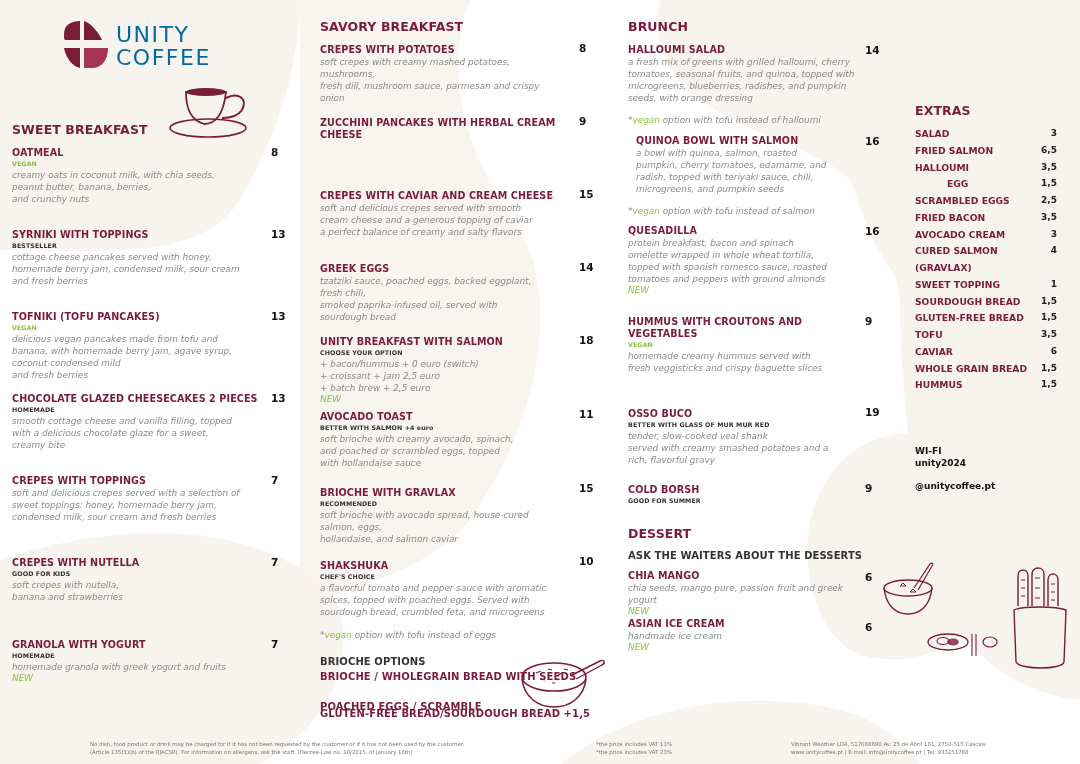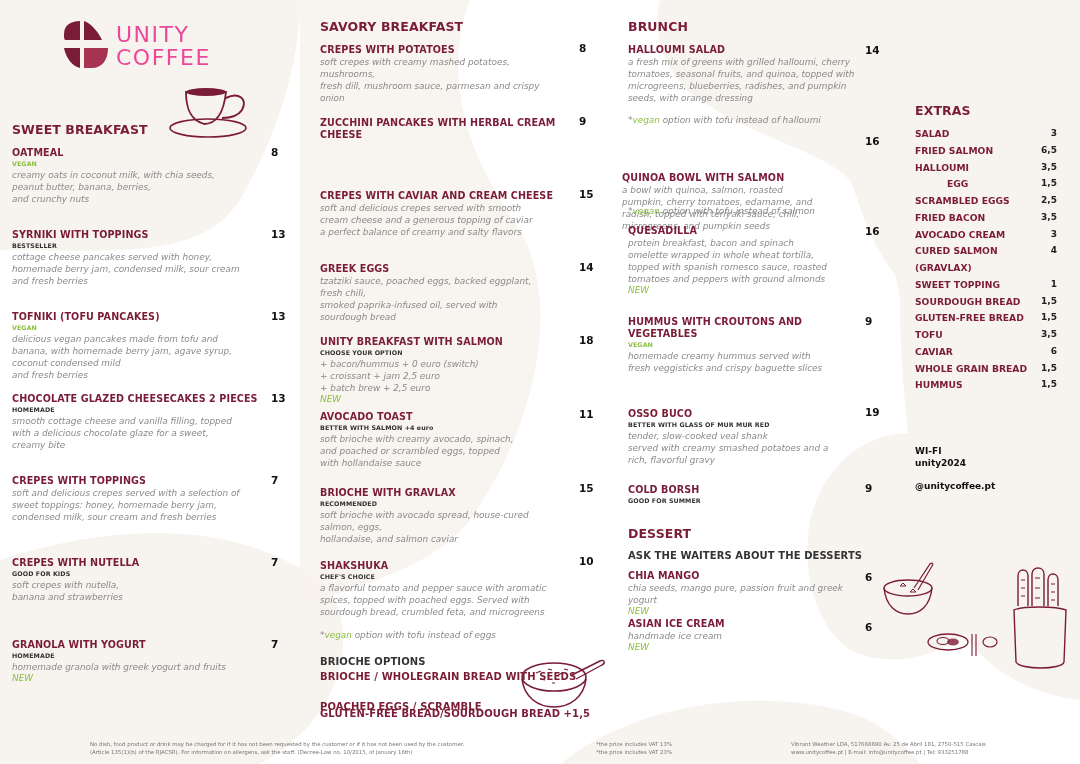--- a/index.html
+++ b/index.html
@@ -17,21 +17,21 @@
   .price { position: absolute; font-size: 10.5px; font-weight: bold; color: #111; }
   .note { position: absolute; font-size: 8.9px; font-style: italic; color: #8a8a8a; white-space: nowrap; }
   .note .g { color: #8cbf3f; }
   .opt { position: absolute; font-size: 10px; font-weight: bold; white-space: nowrap; letter-spacing: 0.1px; }
   .opt.head { color: #333; }
   .opt.v { color: #7a1c37; }
   .extra-row { position: absolute; left: 915px; width: 145px; font-size: 9.2px; font-weight: bold; color: #7a1c37; }
   .extra-row .ev { position: absolute; right: 3px; top: 0; color: #222; font-size: 9px; }
   .info { position: absolute; font-size: 9px; font-weight: bold; color: #111; }
   .foot { position: absolute; font-size: 5.4px; color: #777; line-height: 8px; white-space: nowrap; }
-  .logo-text { position: absolute; font-family: "DejaVu Sans", sans-serif; color: #ec4899; font-size: 22px; letter-spacing: 1.5px; line-height: 23px; }
+  .logo-text { position: absolute; font-family: "DejaVu Sans", sans-serif; color: #0369a1; font-size: 22px; letter-spacing: 1.5px; line-height: 23px; }
 </style>
 </head>
 <body>
 
 <svg class="bg" width="1080" height="764" viewBox="0 0 1080 764">
   <path d="M0,0 L300,0 C300,60 280,130 240,200 C200,260 120,250 0,250 Z" fill="#f7f3ee"></path>
   <path d="M0,560 C120,520 250,520 330,590 C360,640 340,720 260,764 L0,764 Z" fill="#f7f3ee"></path>
   <path d="M300,0 L470,0 C440,80 470,160 520,230 C560,300 540,420 470,520 C440,560 380,580 320,600 L300,600 Z" fill="#f7f3ee" opacity="0.9"></path>
   <path d="M660,0 L1080,0 L1080,320 C1020,340 960,330 920,300 C870,260 860,200 850,180 C820,150 760,140 700,100 C670,80 650,40 660,0 Z" fill="#f7f3ee"></path>
   <path d="M880,110 C960,60 1080,80 1080,120 L1080,700 C1000,690 950,640 930,560 C910,470 900,380 900,300 C890,240 870,160 880,110 Z" fill="#f7f3ee"></path>
@@ -216,21 +216,21 @@
 tomatoes, seasonal fruits, and quinoa, topped with
 microgreens, blueberries, radishes, and pumpkin
 seeds, with orange dressing</div>
   </div>
   <div class="price" style="left:865px;top:44px;">14</div>
 
   <div class="note" style="left:628px;top:115px;font-style:italic;">
     <span>*</span><span class="g">vegan</span><span> option with tofu instead of halloumi</span>
   </div>
 
-  <div class="item" style="left:622px;top:135px;width:230px;margin-top:37px;">
+  <div class="item" style="left:636px;top:135px;width:230px;">
     <div class="item-name">QUINOA BOWL WITH SALMON</div>
     <div class="item-desc">a bowl with quinoa, salmon, roasted
 pumpkin, cherry tomatoes, edamame, and
 radish, topped with teriyaki sauce, chili,
 microgreens, and pumpkin seeds</div>
   </div>
   <div class="price" style="left:865px;top:135px;">16</div>
 
   <div class="note" style="left:628px;top:206px;">
     <span>*</span><span class="g">vegan</span><span> option with tofu instead of salmon</span>

